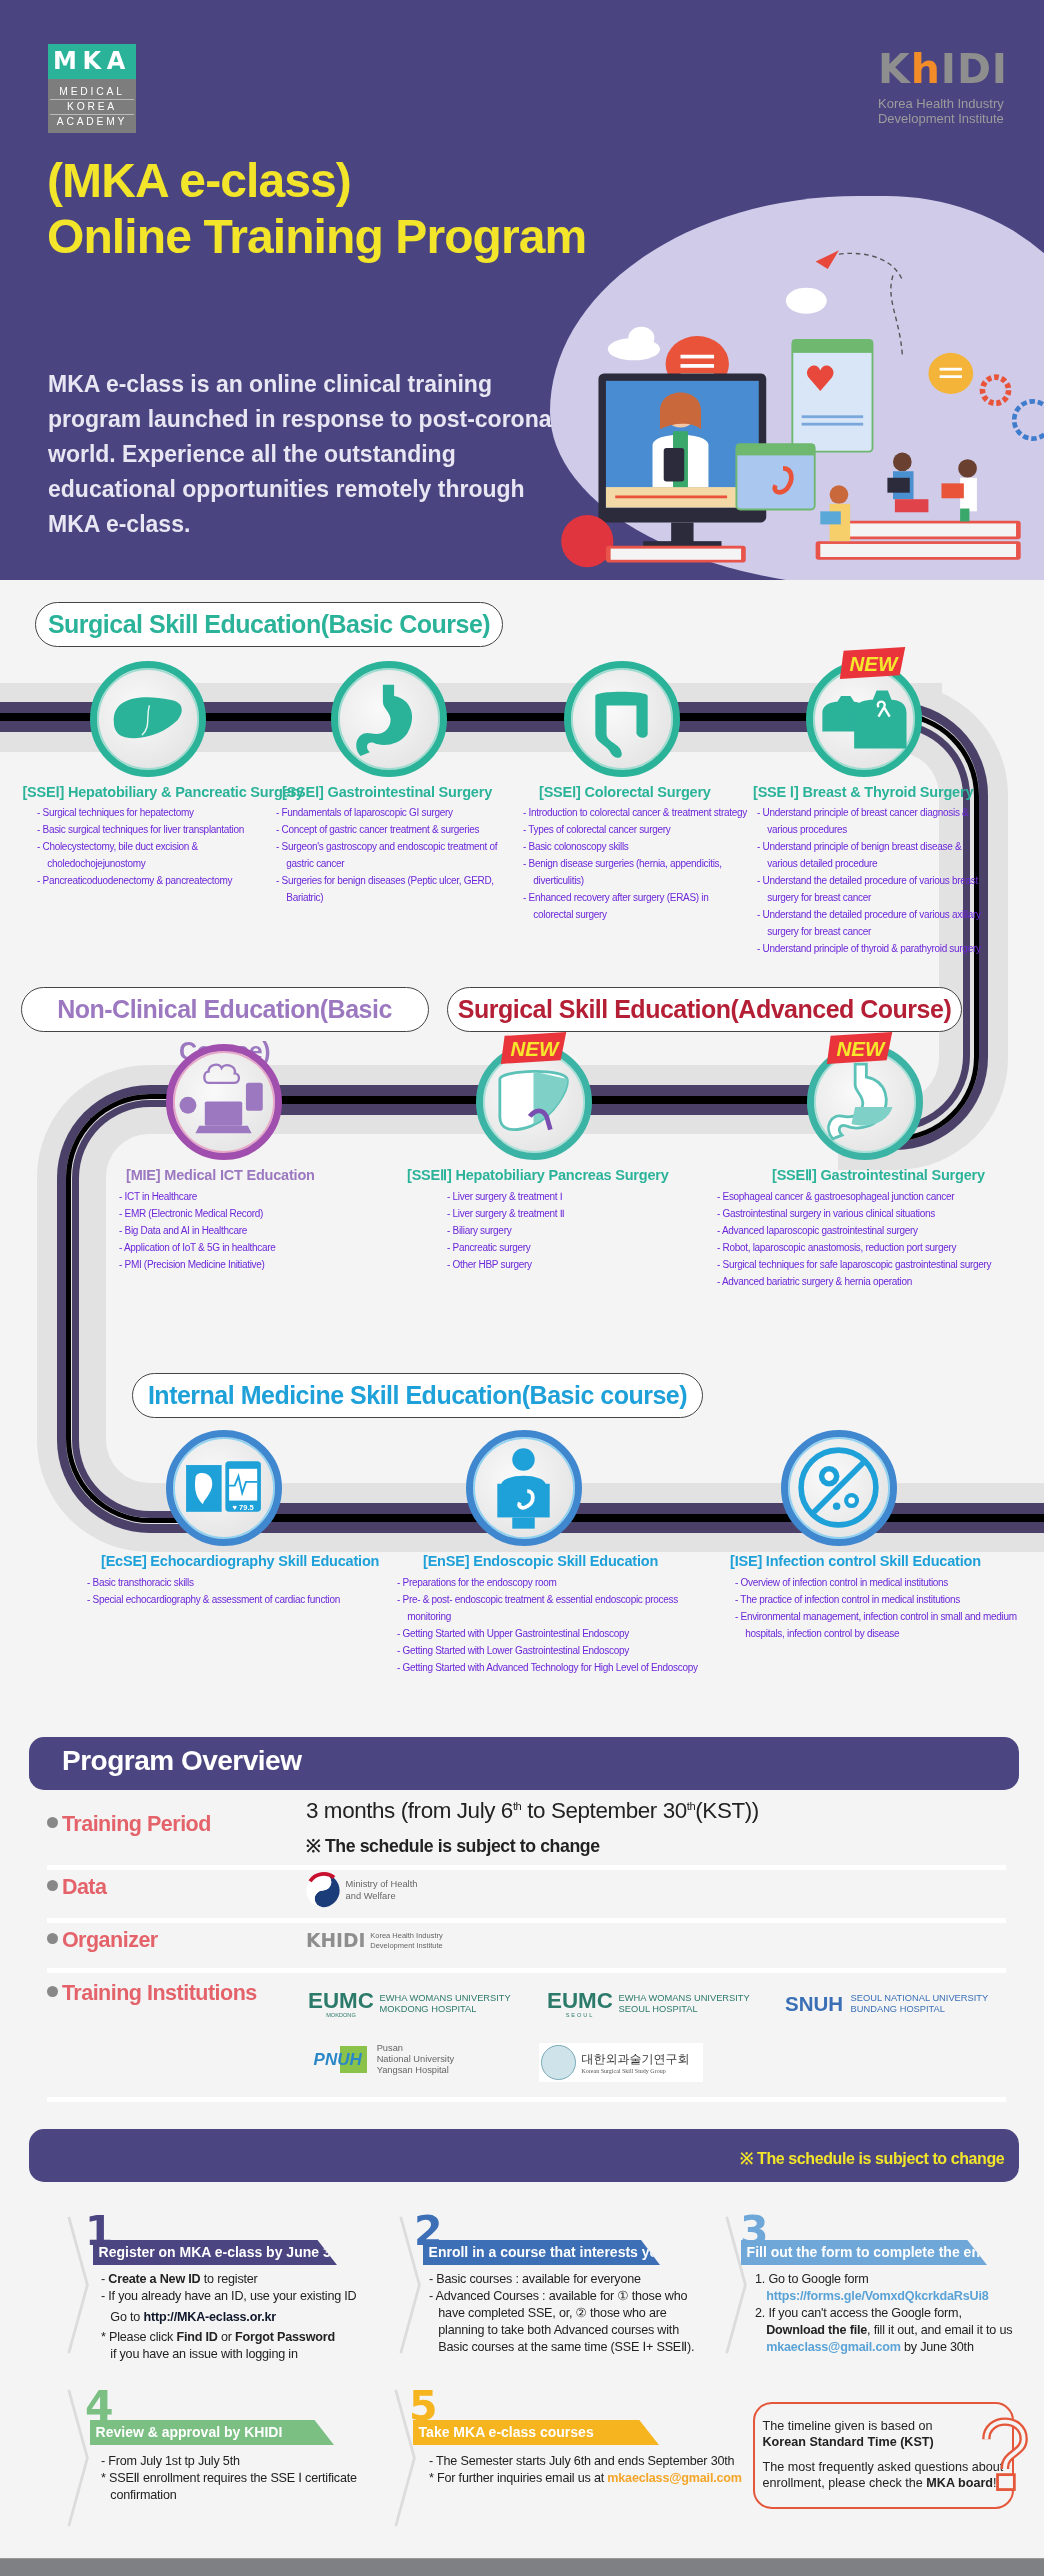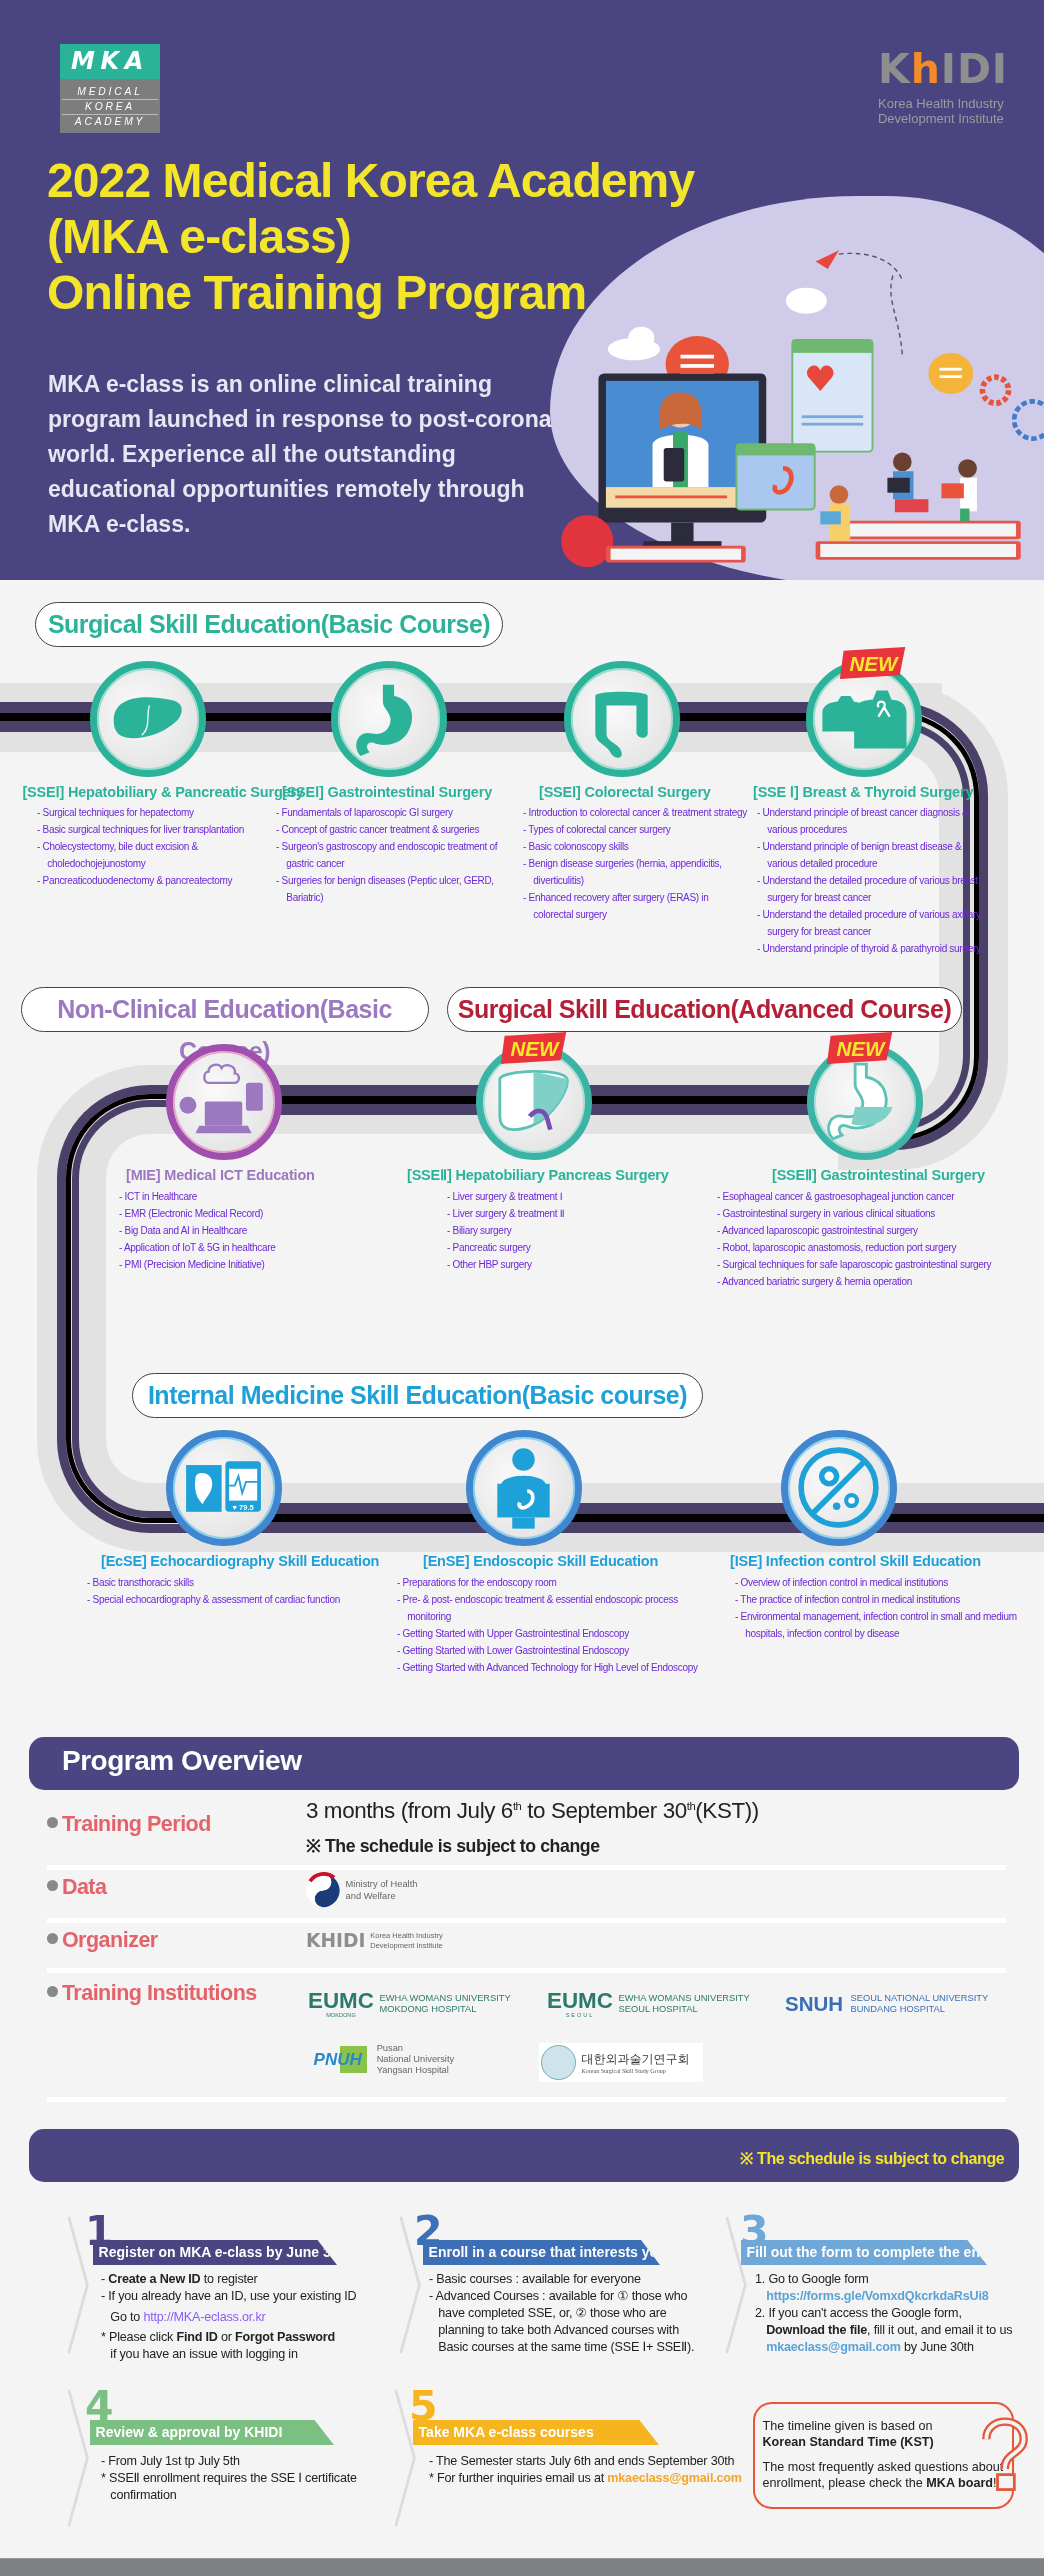--- a/index.html
+++ b/index.html
@@ -1,21 +1,21 @@
 <!DOCTYPE html>
 <html style="font-size:15px"><head>
 <meta charset="utf-8">
 <style>
   * { box-sizing: border-box; margin: 0; padding: 0; }
   body { width: 1045px; height: 2576px; background: #f4f4f4; font-family: "Liberation Sans", sans-serif; color: #333; position: relative; overflow: hidden; }
   .abs { position: absolute; }
 
   
   .hero { position: absolute; left: 0; top: 0; width: 1045px; height: 580px; background: #4a4480; overflow: hidden; }
-  .mka-logo { position: absolute; left: 60px; top: 44px; width: 100px; font-style: italic; }
+  .mka-logo { position: absolute; left: 48px; top: 44px; width: 88px; }
   .mka-top { background: #2bb39a; color: #fff; font-weight: bold; font-size: 24px; letter-spacing: 5.6px; text-align: center; height: 35px; line-height: 35px; font-family: "DejaVu Sans", sans-serif; }
   .mka-bot { background: #7d7d7d; color: #fff; font-size: 10.3px; letter-spacing: 2.8px; text-align: center; padding: 5.6px 1.9px 4.7px; line-height: 14px; }
   .mka-bot span { display: block; border-bottom: 0.9px solid #bbb; }
   .mka-bot span:last-child { border-bottom: none; }
   .khidi-logo { position: absolute; right: 37px; top: 47px; text-align: left; }
   .khidi-word { font-family: "DejaVu Sans", sans-serif; font-weight: bold; font-size: 41px; color: #8e8e8e; letter-spacing: 0.9px; line-height: 45px; }
   .khidi-word .h { color: #f28c28; }
   .khidi-sub { font-size: 13px; color: #9c9c9c; line-height: 15px; margin-top: 3.7px; }
   .hero-title { position: absolute; left: 47px; top: 153px; font-size: 48px; font-weight: bold; color: #f3e52a; line-height: 56px; letter-spacing: -0.9px; }
   .hero-desc { position: absolute; left: 48px; top: 367px; width: 504px; font-size: 23px; font-weight: bold; color: #e8e6f2; line-height: 35px; }
@@ -53,21 +53,21 @@
   .ov-label { position: absolute; left: 47px; font-size: 21.5px; font-weight: bold; color: #e4636a; letter-spacing: -0.5px; }
   .ov-label::before { content: ""; display: inline-block; width: 11.2px; height: 11.2px; border-radius: 50%; background: #888; margin-right: 3.7px; vertical-align: 2.8px; }
   .ov-divider { position: absolute; left: 47px; width: 959px; height: 4.7px; background: #fff; }
   .ov-value { position: absolute; left: 306px; font-size: 22.4px; color: #222; letter-spacing: -0.4px; }
   .ov-note { position: absolute; left: 306px; font-size: 17.7px; color: #222; font-weight: bold; letter-spacing: -0.4px; }
   .logo-text { font-size: 9.3px; color: #666; line-height: 11.2px; }
   .step-num { position: absolute; font-size: 41px; font-weight: bold; font-family: "DejaVu Sans", sans-serif; line-height: 37px; }
   .step-banner { position: absolute; height: 25px; color: #fff; font-weight: bold; font-size: 14px; line-height: 25px; padding-left: 5.6px; white-space: nowrap; clip-path: polygon(0 0, 92% 0, 100% 100%, 0 100%); }
   .step-body { position: absolute; font-size: 12.6px; color: #222; line-height: 17px; letter-spacing: -0.2px; }
   .chev { position: absolute; width: 28px; height: 140px; }
-  .link-purple { color: #8b5cf6; font-weight: normal; }
+  .link-purple { color: #0f172a; font-weight: bold; }
   .link-blue { color: #5ba3d6; font-weight: bold; }
   .link-orange { color: #f4a62a; font-weight: bold; }
   .faq-box { position: absolute; left: 753px; top: 2402px; width: 261px; height: 107px; border: 2.3px solid #e4573a; border-radius: 18.7px; padding: 14px 0 0 7.5px; font-size: 12.6px; color: #222; line-height: 16px; }
   .footer-bar { position: absolute; left: 0; top: 2558px; width: 1045px; height: 17.7px; background: #7f8084; border-top: 0.9px solid #999; }
 </style>
 </head>
 <body>
 
 <div class="hero">
   <div class="blob"></div>
@@ -81,21 +81,20 @@
     </div>
   </div>
 
   <div class="khidi-logo">
     <div class="khidi-word"><span>K</span><span class="h">h</span><span>IDI</span></div>
     <div class="khidi-sub">Korea Health Industry</div>
     <div class="khidi-sub" style="margin-top:0">Development Institute</div>
   </div>
 
   <div class="hero-title">
-    <div>2022 Medical Korea Academy</div>
     <div>(MKA e-class)</div>
     <div>Online Training Program</div>
   </div>
   <div class="hero-desc">MKA e-class is an online clinical training program launched in response to post-corona world. Experience all the outstanding educational opportunities remotely through MKA e-class.</div>
 
   <svg class="illus" style="left:550px;top:224px" width="494" height="364" viewBox="0 0 530 390">
 
     <polygon points="285,40 310,28 298,48" fill="#e8483c"></polygon>
     <path d="M310,32 C345,28 370,40 378,60 M368,55 C360,80 375,100 378,140" stroke="#555" stroke-width="1.5" stroke-dasharray="5,4" fill="none"></path>
 

